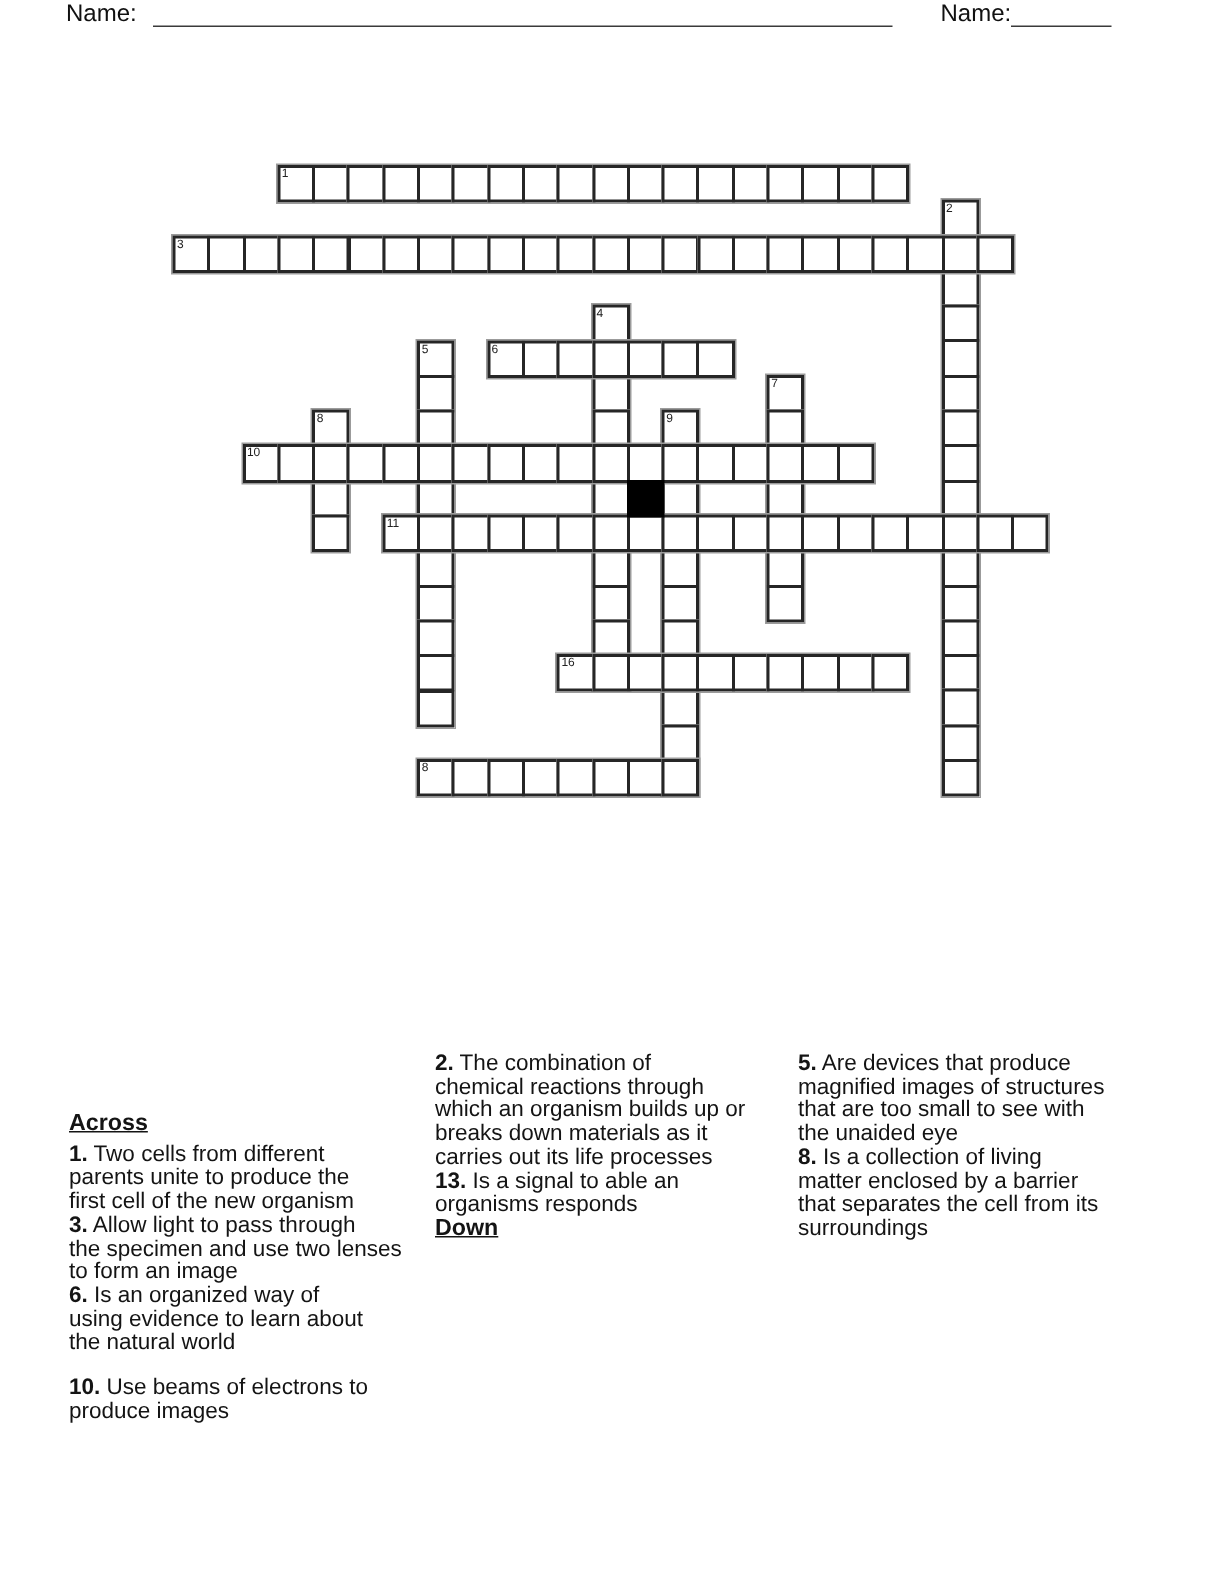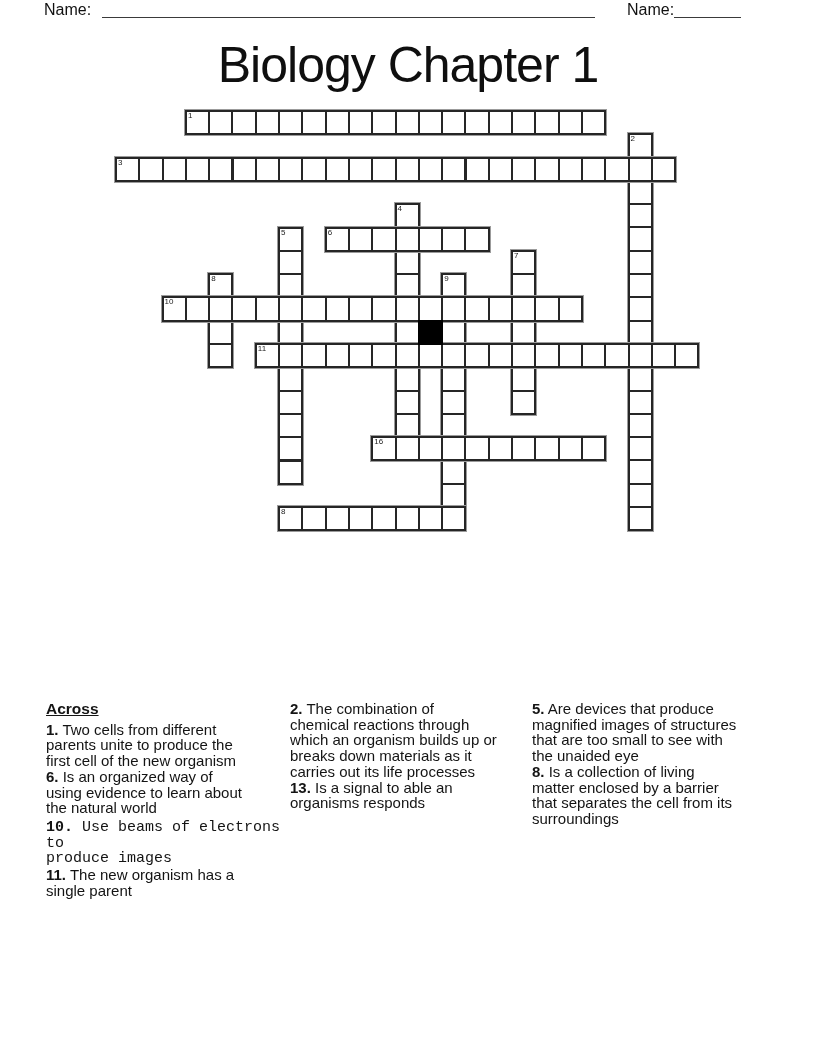--- a/index.html
+++ b/index.html
@@ -34,33 +34,32 @@
   .black-cell{position:absolute;background:#000;z-index:4;}
   
   .clue-col{position:absolute;width:246px;font-size:15px;line-height:15.7px;color:#141414;}
   .clue-heading{
     font-weight:bold;text-decoration:underline;
     font-size:15.5px;line-height:15.7px;margin:0 0 5px 0;
   }
   .clue{margin:0;padding:0;}
   .clue b{font-weight:bold;}
   .clue .clue-text{white-space:pre-line;}
-  .clue.gap{margin-top:4px;font-family:Liberation Mono, monospace;}
+  .clue.gap{margin-top:14px;}
 </style>
 </head>
 <body>
 
 <div class="page">
 
   <span class="hdr-label" style="left:44px;">Name:</span>
   <span class="fill-line" style="left:102px;width:493px;"></span>
   <span class="hdr-label" style="left:627px;">Name:</span>
   <span class="fill-line" style="left:674px;width:67px;"></span>
 
-  <div class="title">Biology Chapter 1</div>
 
   <div class="grid" style="left: 115px; top: 110px;">
       <div class="word" style="left: 69.9px; top: 0px; width: 421.4px; height: 25.3px;">
         <div class="cell" style="left: 0px; top: 0px; width: 25.3px; height: 25.3px;"></div>
         <div class="cell" style="left: 23.3px; top: 0px; width: 25.3px; height: 25.3px;"></div>
         <div class="cell" style="left: 46.6px; top: 0px; width: 25.3px; height: 25.3px;"></div>
         <div class="cell" style="left: 69.9px; top: 0px; width: 25.3px; height: 25.3px;"></div>
         <div class="cell" style="left: 93.2px; top: 0px; width: 25.3px; height: 25.3px;"></div>
         <div class="cell" style="left: 116.5px; top: 0px; width: 25.3px; height: 25.3px;"></div>
         <div class="cell" style="left: 139.8px; top: 0px; width: 25.3px; height: 25.3px;"></div>
@@ -256,41 +255,43 @@
         <div class="cell" style="left: 69.9px; top: 0px; width: 25.3px; height: 25.3px;"></div>
         <div class="cell" style="left: 93.2px; top: 0px; width: 25.3px; height: 25.3px;"></div>
         <div class="cell" style="left: 116.5px; top: 0px; width: 25.3px; height: 25.3px;"></div>
         <div class="cell" style="left: 139.8px; top: 0px; width: 25.3px; height: 25.3px;"></div>
         <div class="cell" style="left: 163.1px; top: 0px; width: 25.3px; height: 25.3px;"></div>
         <span class="num">8</span>
       </div>
       <div class="black-cell" style="left: 302.9px; top: 209.7px; width: 25.3px; height: 25.3px;"></div>
     </div>
 
-  <div class="clue-col" style="left:46px;top:701px;">
+  <div class="clue-col" style="left:46px;top:741px;">
       <div class="clue-heading">Across</div>
       <p class="clue"><b>1.</b><span class="clue-text"> Two cells from different
 parents unite to produce the
 first cell of the new organism</span></p>
+      <p class="clue"><b>3.</b><span class="clue-text"> Allow light to pass through
+the specimen and use two lenses
+to form an image</span></p>
       <p class="clue"><b>6.</b><span class="clue-text"> Is an organized way of
 using evidence to learn about
 the natural world</span></p>
       <p class="clue gap"><b>10.</b><span class="clue-text"> Use beams of electrons to
 produce images</span></p>
-      <p class="clue"><b>11.</b><span class="clue-text"> The new organism has a
-single parent</span></p>
     </div>
   <div class="clue-col" style="left:290px;top:701px;">
       <p class="clue"><b>2.</b><span class="clue-text"> The combination of
 chemical reactions through
 which an organism builds up or
 breaks down materials as it
 carries out its life processes</span></p>
       <p class="clue"><b>13.</b><span class="clue-text"> Is a signal to able an
 organisms responds</span></p>
+      <div class="clue-heading">Down</div>
     </div>
   <div class="clue-col" style="left:532px;top:701px;">
       <p class="clue"><b>5.</b><span class="clue-text"> Are devices that produce
 magnified images of structures
 that are too small to see with
 the unaided eye</span></p>
       <p class="clue"><b>8.</b><span class="clue-text"> Is a collection of living
 matter enclosed by a barrier
 that separates the cell from its
 surroundings</span></p>

